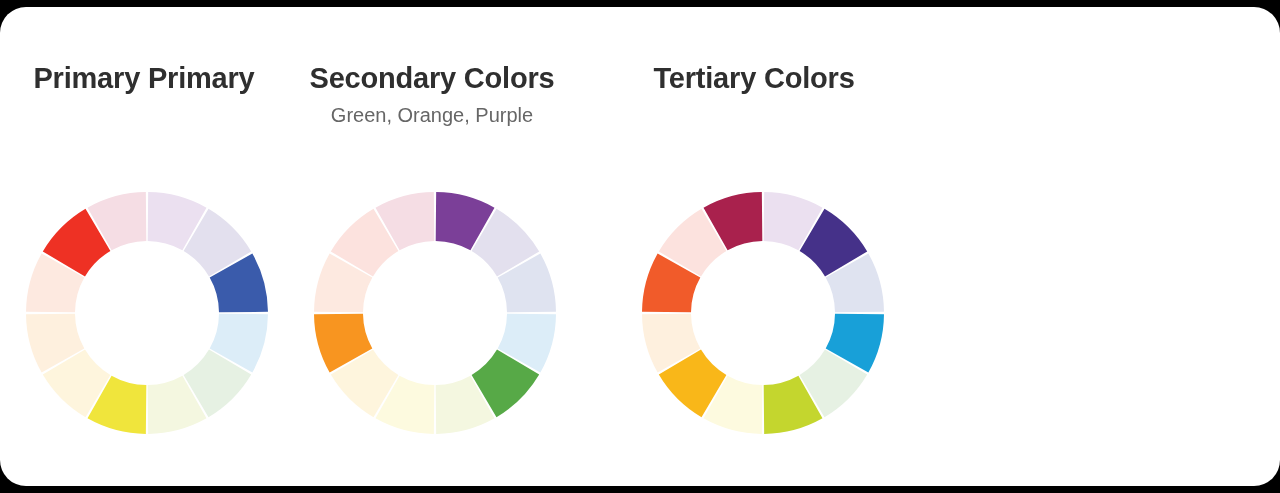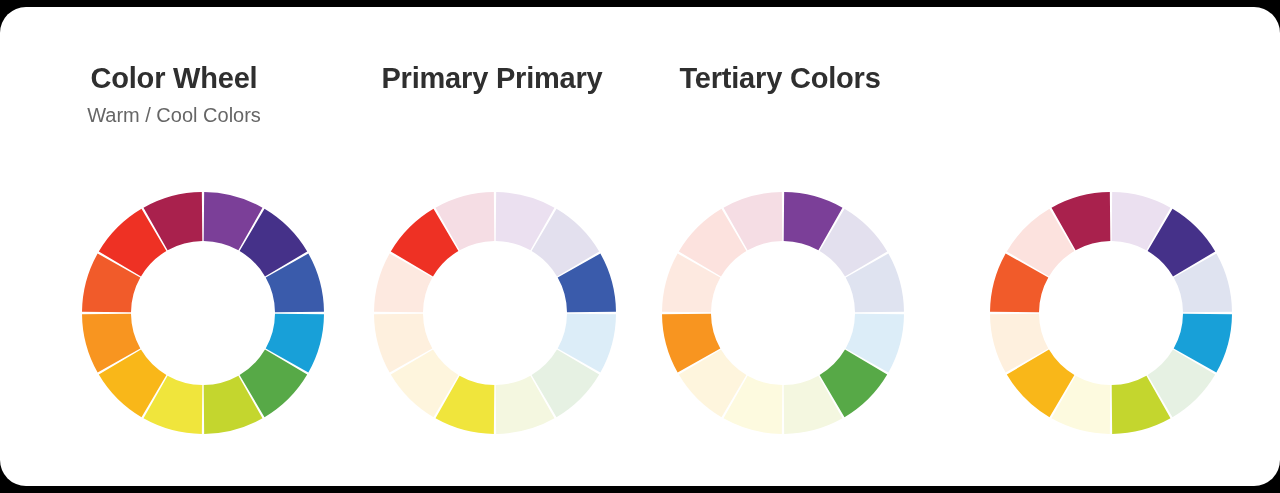--- a/index.html
+++ b/index.html
@@ -85,40 +85,20 @@
   .col-3 .wheel-wrap { left: 59px; }
 
   .wheel-svg { display: block; width: 256px; height: 256px; }
 </style>
 </head>
 <body>
 
 <div id="card">
   <div id="columns">
 
-    <div class="column col-0">
-      <div class="heading">Color Wheel</div>
-      <div class="subheading">Warm / Cool Colors</div>
-      <div class="wheel-wrap">
-          <svg class="wheel-svg" viewBox="0 0 256 256">
-            <path d="M 129.16 7.01 A 121 121 0 0 1 187.49 22.64 L 163.40 65.30 A 72 72 0 0 0 128.69 56.00 Z" fill="#7b3f98"></path>
-            <path d="M 189.50 23.80 A 121 121 0 0 1 232.20 66.50 L 190.01 91.40 A 72 72 0 0 0 164.60 65.99 Z" fill="#453189"></path>
-            <path d="M 233.36 68.51 A 121 121 0 0 1 248.99 126.84 L 200.00 127.31 A 72 72 0 0 0 190.70 92.60 Z" fill="#3a5bab"></path>
-            <path d="M 248.99 129.16 A 121 121 0 0 1 233.36 187.49 L 190.70 163.40 A 72 72 0 0 0 200.00 128.69 Z" fill="#18a0d8"></path>
-            <path d="M 232.20 189.50 A 121 121 0 0 1 189.50 232.20 L 164.60 190.01 A 72 72 0 0 0 190.01 164.60 Z" fill="#57a947"></path>
-            <path d="M 187.49 233.36 A 121 121 0 0 1 129.16 248.99 L 128.69 200.00 A 72 72 0 0 0 163.40 190.70 Z" fill="#c4d62e"></path>
-            <path d="M 126.84 248.99 A 121 121 0 0 1 68.51 233.36 L 92.60 190.70 A 72 72 0 0 0 127.31 200.00 Z" fill="#f0e53c"></path>
-            <path d="M 66.50 232.20 A 121 121 0 0 1 23.80 189.50 L 65.99 164.60 A 72 72 0 0 0 91.40 190.01 Z" fill="#f9b719"></path>
-            <path d="M 22.64 187.49 A 121 121 0 0 1 7.01 129.16 L 56.00 128.69 A 72 72 0 0 0 65.30 163.40 Z" fill="#f89520"></path>
-            <path d="M 7.01 126.84 A 121 121 0 0 1 22.64 68.51 L 65.30 92.60 A 72 72 0 0 0 56.00 127.31 Z" fill="#f15b2a"></path>
-            <path d="M 23.80 66.50 A 121 121 0 0 1 66.50 23.80 L 91.40 65.99 A 72 72 0 0 0 65.99 91.40 Z" fill="#ee3124"></path>
-            <path d="M 68.51 22.64 A 121 121 0 0 1 126.84 7.01 L 127.31 56.00 A 72 72 0 0 0 92.60 65.30 Z" fill="#a9214d"></path>
-          </svg>
-        </div>
-    </div>
 
     <div class="column col-1">
       <div class="heading">Primary Primary</div>
       <div class="wheel-wrap">
           <svg class="wheel-svg" viewBox="0 0 256 256">
             <path d="M 129.16 7.01 A 121 121 0 0 1 187.49 22.64 L 163.40 65.30 A 72 72 0 0 0 128.69 56.00 Z" fill="#ebe0f0"></path>
             <path d="M 189.50 23.80 A 121 121 0 0 1 232.20 66.50 L 190.01 91.40 A 72 72 0 0 0 164.60 65.99 Z" fill="#e3e0ee"></path>
             <path d="M 233.36 68.51 A 121 121 0 0 1 248.99 126.84 L 200.00 127.31 A 72 72 0 0 0 190.70 92.60 Z" fill="#3a5bab"></path>
             <path d="M 248.99 129.16 A 121 121 0 0 1 233.36 187.49 L 190.70 163.40 A 72 72 0 0 0 200.00 128.69 Z" fill="#dcedf8"></path>
             <path d="M 232.20 189.50 A 121 121 0 0 1 189.50 232.20 L 164.60 190.01 A 72 72 0 0 0 190.01 164.60 Z" fill="#e6f1e3"></path>
@@ -127,40 +107,42 @@
             <path d="M 66.50 232.20 A 121 121 0 0 1 23.80 189.50 L 65.99 164.60 A 72 72 0 0 0 91.40 190.01 Z" fill="#fef5dd"></path>
             <path d="M 22.64 187.49 A 121 121 0 0 1 7.01 129.16 L 56.00 128.69 A 72 72 0 0 0 65.30 163.40 Z" fill="#fef0de"></path>
             <path d="M 7.01 126.84 A 121 121 0 0 1 22.64 68.51 L 65.30 92.60 A 72 72 0 0 0 56.00 127.31 Z" fill="#fde9e0"></path>
             <path d="M 23.80 66.50 A 121 121 0 0 1 66.50 23.80 L 91.40 65.99 A 72 72 0 0 0 65.99 91.40 Z" fill="#ee3124"></path>
             <path d="M 68.51 22.64 A 121 121 0 0 1 126.84 7.01 L 127.31 56.00 A 72 72 0 0 0 92.60 65.30 Z" fill="#f5dde4"></path>
           </svg>
         </div>
     </div>
 
     <div class="column col-2">
-      <div class="heading">Tertiary Colors</div>
+      <div class="heading">Secondary Colors</div>
+      <div class="subheading">Green, Orange, Purple</div>
       <div class="wheel-wrap">
           <svg class="wheel-svg" viewBox="0 0 256 256">
             <path d="M 129.16 7.01 A 121 121 0 0 1 187.49 22.64 L 163.40 65.30 A 72 72 0 0 0 128.69 56.00 Z" fill="#7b3f98"></path>
             <path d="M 189.50 23.80 A 121 121 0 0 1 232.20 66.50 L 190.01 91.40 A 72 72 0 0 0 164.60 65.99 Z" fill="#e3e0ee"></path>
             <path d="M 233.36 68.51 A 121 121 0 0 1 248.99 126.84 L 200.00 127.31 A 72 72 0 0 0 190.70 92.60 Z" fill="#dfe3f0"></path>
             <path d="M 248.99 129.16 A 121 121 0 0 1 233.36 187.49 L 190.70 163.40 A 72 72 0 0 0 200.00 128.69 Z" fill="#dcedf8"></path>
             <path d="M 232.20 189.50 A 121 121 0 0 1 189.50 232.20 L 164.60 190.01 A 72 72 0 0 0 190.01 164.60 Z" fill="#57a947"></path>
             <path d="M 187.49 233.36 A 121 121 0 0 1 129.16 248.99 L 128.69 200.00 A 72 72 0 0 0 163.40 190.70 Z" fill="#f4f7e0"></path>
             <path d="M 126.84 248.99 A 121 121 0 0 1 68.51 233.36 L 92.60 190.70 A 72 72 0 0 0 127.31 200.00 Z" fill="#fdfadf"></path>
             <path d="M 66.50 232.20 A 121 121 0 0 1 23.80 189.50 L 65.99 164.60 A 72 72 0 0 0 91.40 190.01 Z" fill="#fef5dd"></path>
             <path d="M 22.64 187.49 A 121 121 0 0 1 7.01 129.16 L 56.00 128.69 A 72 72 0 0 0 65.30 163.40 Z" fill="#f89520"></path>
             <path d="M 7.01 126.84 A 121 121 0 0 1 22.64 68.51 L 65.30 92.60 A 72 72 0 0 0 56.00 127.31 Z" fill="#fde9e0"></path>
             <path d="M 23.80 66.50 A 121 121 0 0 1 66.50 23.80 L 91.40 65.99 A 72 72 0 0 0 65.99 91.40 Z" fill="#fce2de"></path>
             <path d="M 68.51 22.64 A 121 121 0 0 1 126.84 7.01 L 127.31 56.00 A 72 72 0 0 0 92.60 65.30 Z" fill="#f5dde4"></path>
           </svg>
         </div>
     </div>
 
     <div class="column col-3">
+      <div class="heading">Tertiary Colors</div>
       <div class="wheel-wrap">
           <svg class="wheel-svg" viewBox="0 0 256 256">
             <path d="M 129.16 7.01 A 121 121 0 0 1 187.49 22.64 L 163.40 65.30 A 72 72 0 0 0 128.69 56.00 Z" fill="#ebe0f0"></path>
             <path d="M 189.50 23.80 A 121 121 0 0 1 232.20 66.50 L 190.01 91.40 A 72 72 0 0 0 164.60 65.99 Z" fill="#453189"></path>
             <path d="M 233.36 68.51 A 121 121 0 0 1 248.99 126.84 L 200.00 127.31 A 72 72 0 0 0 190.70 92.60 Z" fill="#dfe3f0"></path>
             <path d="M 248.99 129.16 A 121 121 0 0 1 233.36 187.49 L 190.70 163.40 A 72 72 0 0 0 200.00 128.69 Z" fill="#18a0d8"></path>
             <path d="M 232.20 189.50 A 121 121 0 0 1 189.50 232.20 L 164.60 190.01 A 72 72 0 0 0 190.01 164.60 Z" fill="#e6f1e3"></path>
             <path d="M 187.49 233.36 A 121 121 0 0 1 129.16 248.99 L 128.69 200.00 A 72 72 0 0 0 163.40 190.70 Z" fill="#c4d62e"></path>
             <path d="M 126.84 248.99 A 121 121 0 0 1 68.51 233.36 L 92.60 190.70 A 72 72 0 0 0 127.31 200.00 Z" fill="#fdfadf"></path>
             <path d="M 66.50 232.20 A 121 121 0 0 1 23.80 189.50 L 65.99 164.60 A 72 72 0 0 0 91.40 190.01 Z" fill="#f9b719"></path>

